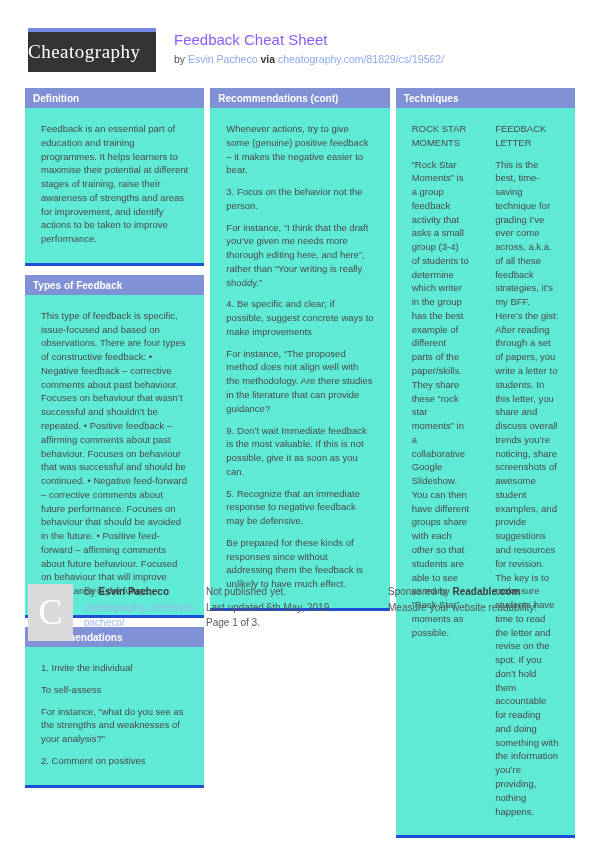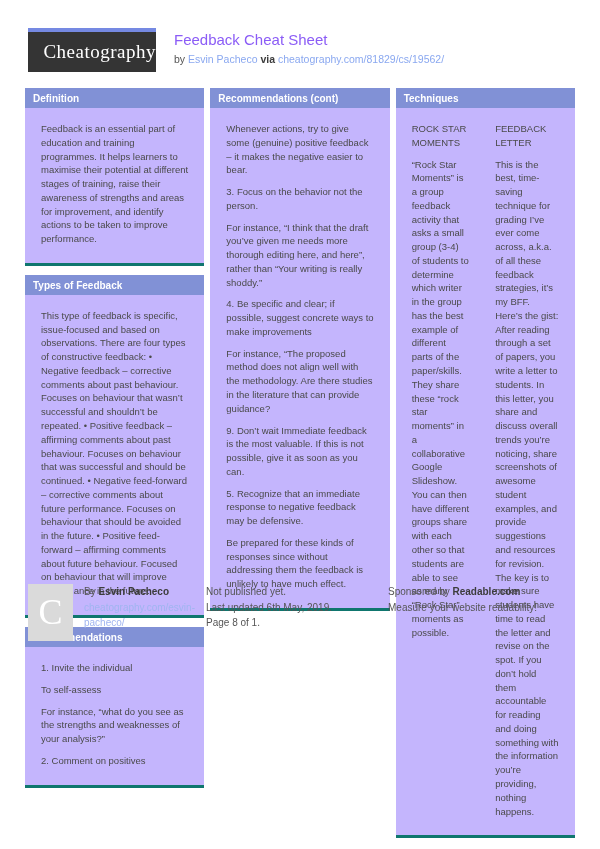--- a/index.html
+++ b/index.html
@@ -9,34 +9,34 @@
     font-family:"Liberation Sans", sans-serif;
     color:#4a4a4a;
   }
   .page { position:relative; width:600px; height:849px; overflow:hidden; background:#fff; }
 
   
   .header { display:flex; align-items:flex-start; padding:28px 28px 16px 28px; }
   .logo-box {
     background:#343434; border-top:4px solid #7589e2;
     width:128px; height:40px; flex:0 0 128px;
-    display:flex; align-items:center; justify-content:flex-end;
+    display:flex; align-items:center; justify-content:flex-start;
     cursor:pointer;
   }
   .logo-text { color:#ffffff; font-family:"Liberation Serif", serif; font-size:19px; letter-spacing:.5px; }
   .title-block { margin-left:18px; padding-top:3px; }
   .page-title { color:#8b5cf6; font-size:15px; margin:0 0 5px 0; font-weight:normal; cursor:pointer; }
   .byline { font-size:10.5px; color:#555; }
   .byline .lnk { color:#8aa8f0; cursor:pointer; text-decoration:none; }
   .byline .via { font-weight:bold; color:#3c3c3c; }
 
   
   .columns { display:flex; gap:6px; padding:0 25px; align-items:flex-start; }
   .col { flex:1; min-width:0; }
-  .box { background:#c4b5fd; border-bottom:3px solid #0f766e; margin-bottom:9px; }
+  .box { background:#5eead4; border-bottom:3px solid #1d4ed8; margin-bottom:9px; }
   .box-header {
     background:#8191d6; color:#ffffff;
     font-size:10px; font-weight:bold;
     padding:5px 8px 4px 8px;
   }
   .box-body { padding:6px 8px 9px 8px; font-size:9.5px; line-height:1.45; color:#4a4a4a; }
   .box-body p { margin:8px; }
   .line { margin:0; }
 
   
@@ -153,21 +153,21 @@
     <div class="f-col-author">
       <div>
         <span>By</span>
         <span class="bold">Esvin Pacheco</span>
       </div>
       <div class="f-link">cheatography.com/esvin-pacheco/</div>
     </div>
     <div class="f-col-status">
       <div>Not published yet.</div>
       <div>Last updated 6th May, 2019.</div>
-      <div>Page 8 of 1.</div>
+      <div>Page 1 of 3.</div>
     </div>
     <div class="f-col-sponsor">
       <div>
         <span>Sponsored by</span>
         <span class="bold">Readable.com</span>
       </div>
       <div>Measure your website readability!</div>
     </div>
   </div>
 

